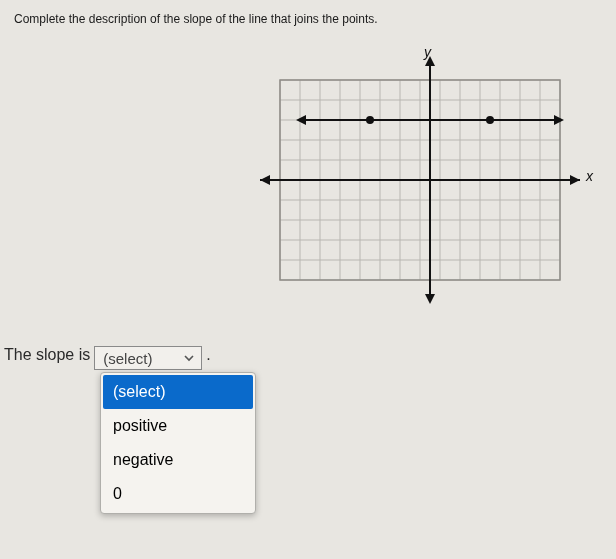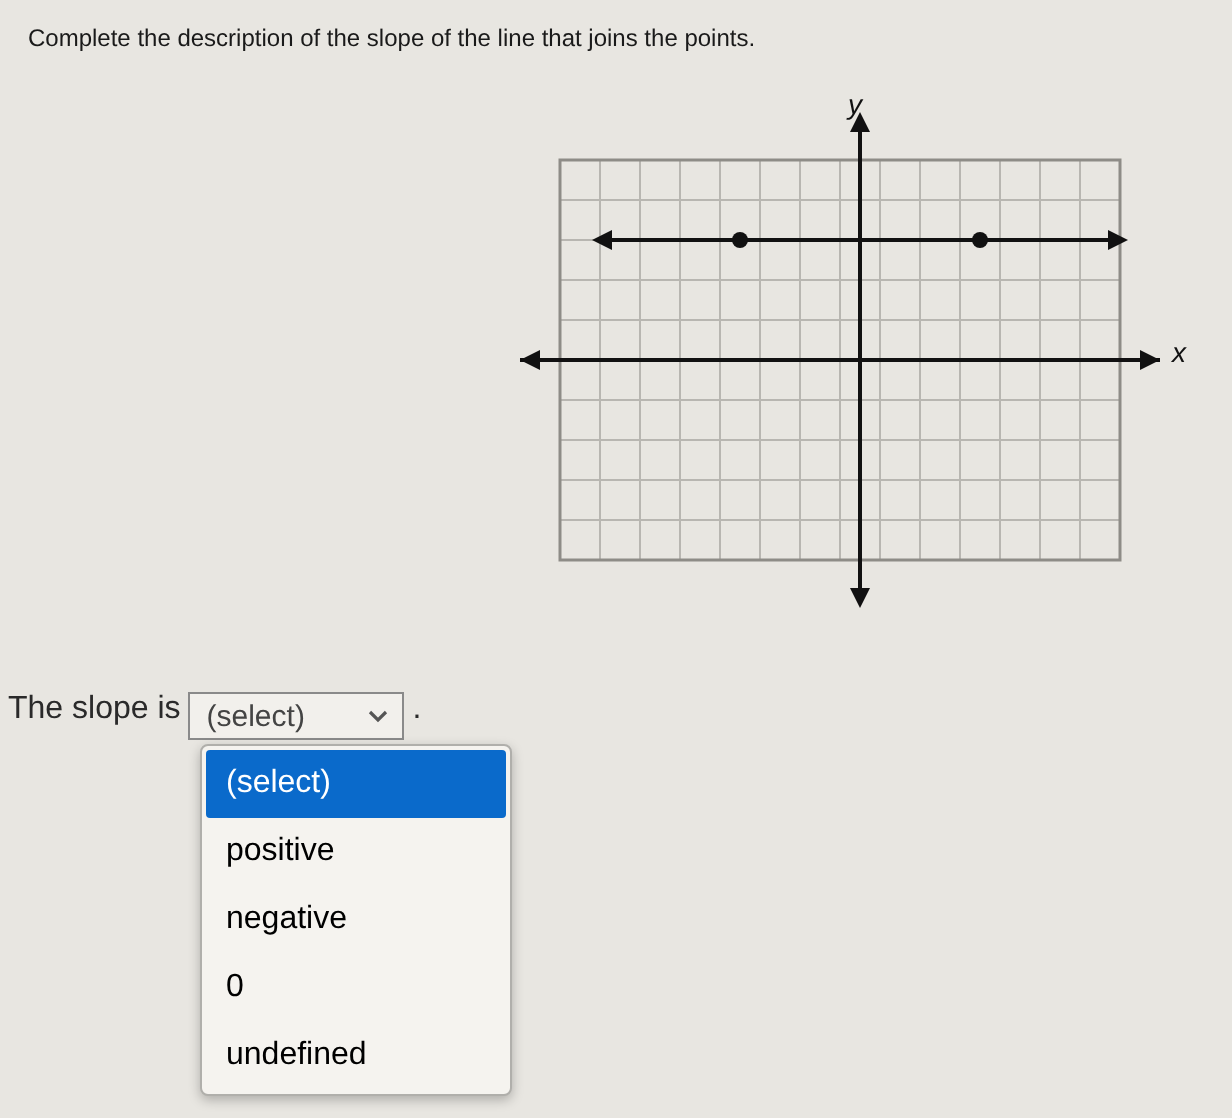--- a/index.html
+++ b/index.html
@@ -141,14 +141,13 @@
     </svg>
   </div>
   <span class="period">.</span>
 </div>
 
 <div class="dropdown-panel">
   <div class="dropdown-option highlighted">(select)</div>
   <div class="dropdown-option">positive</div>
   <div class="dropdown-option">negative</div>
   <div class="dropdown-option">0</div>
-  <div class="dropdown-option">undefined</div>
 </div>
 
 </body></html>

